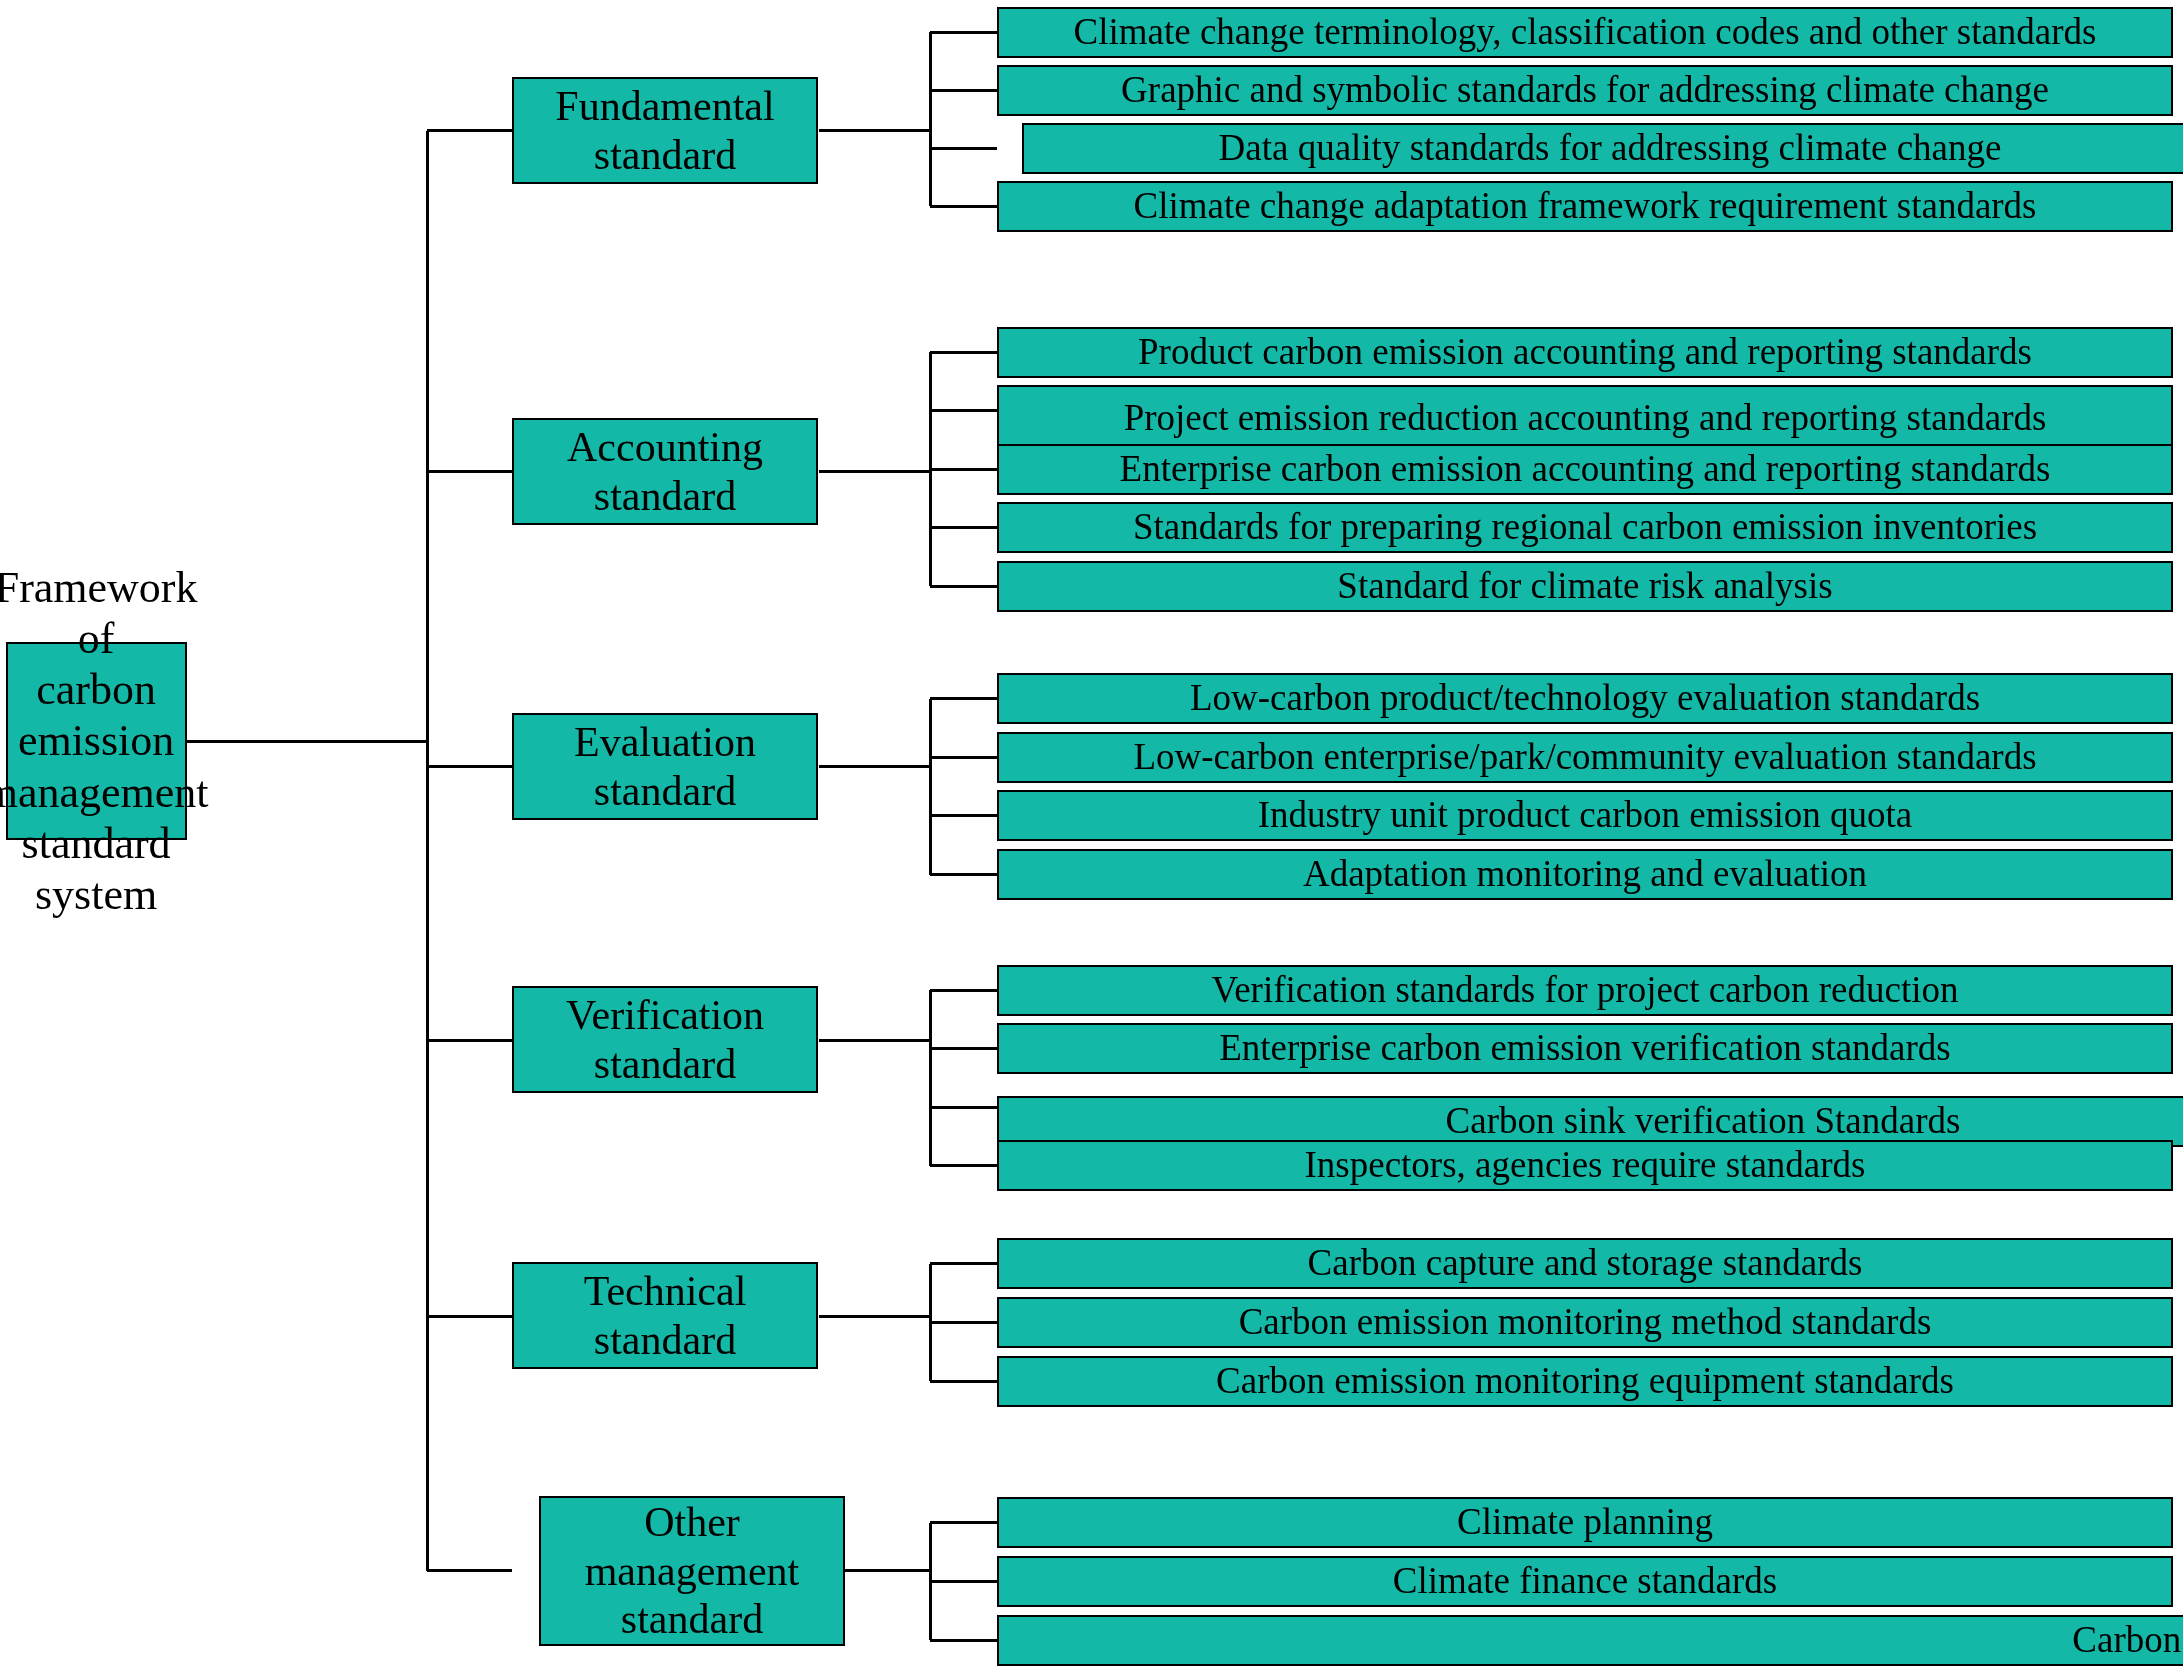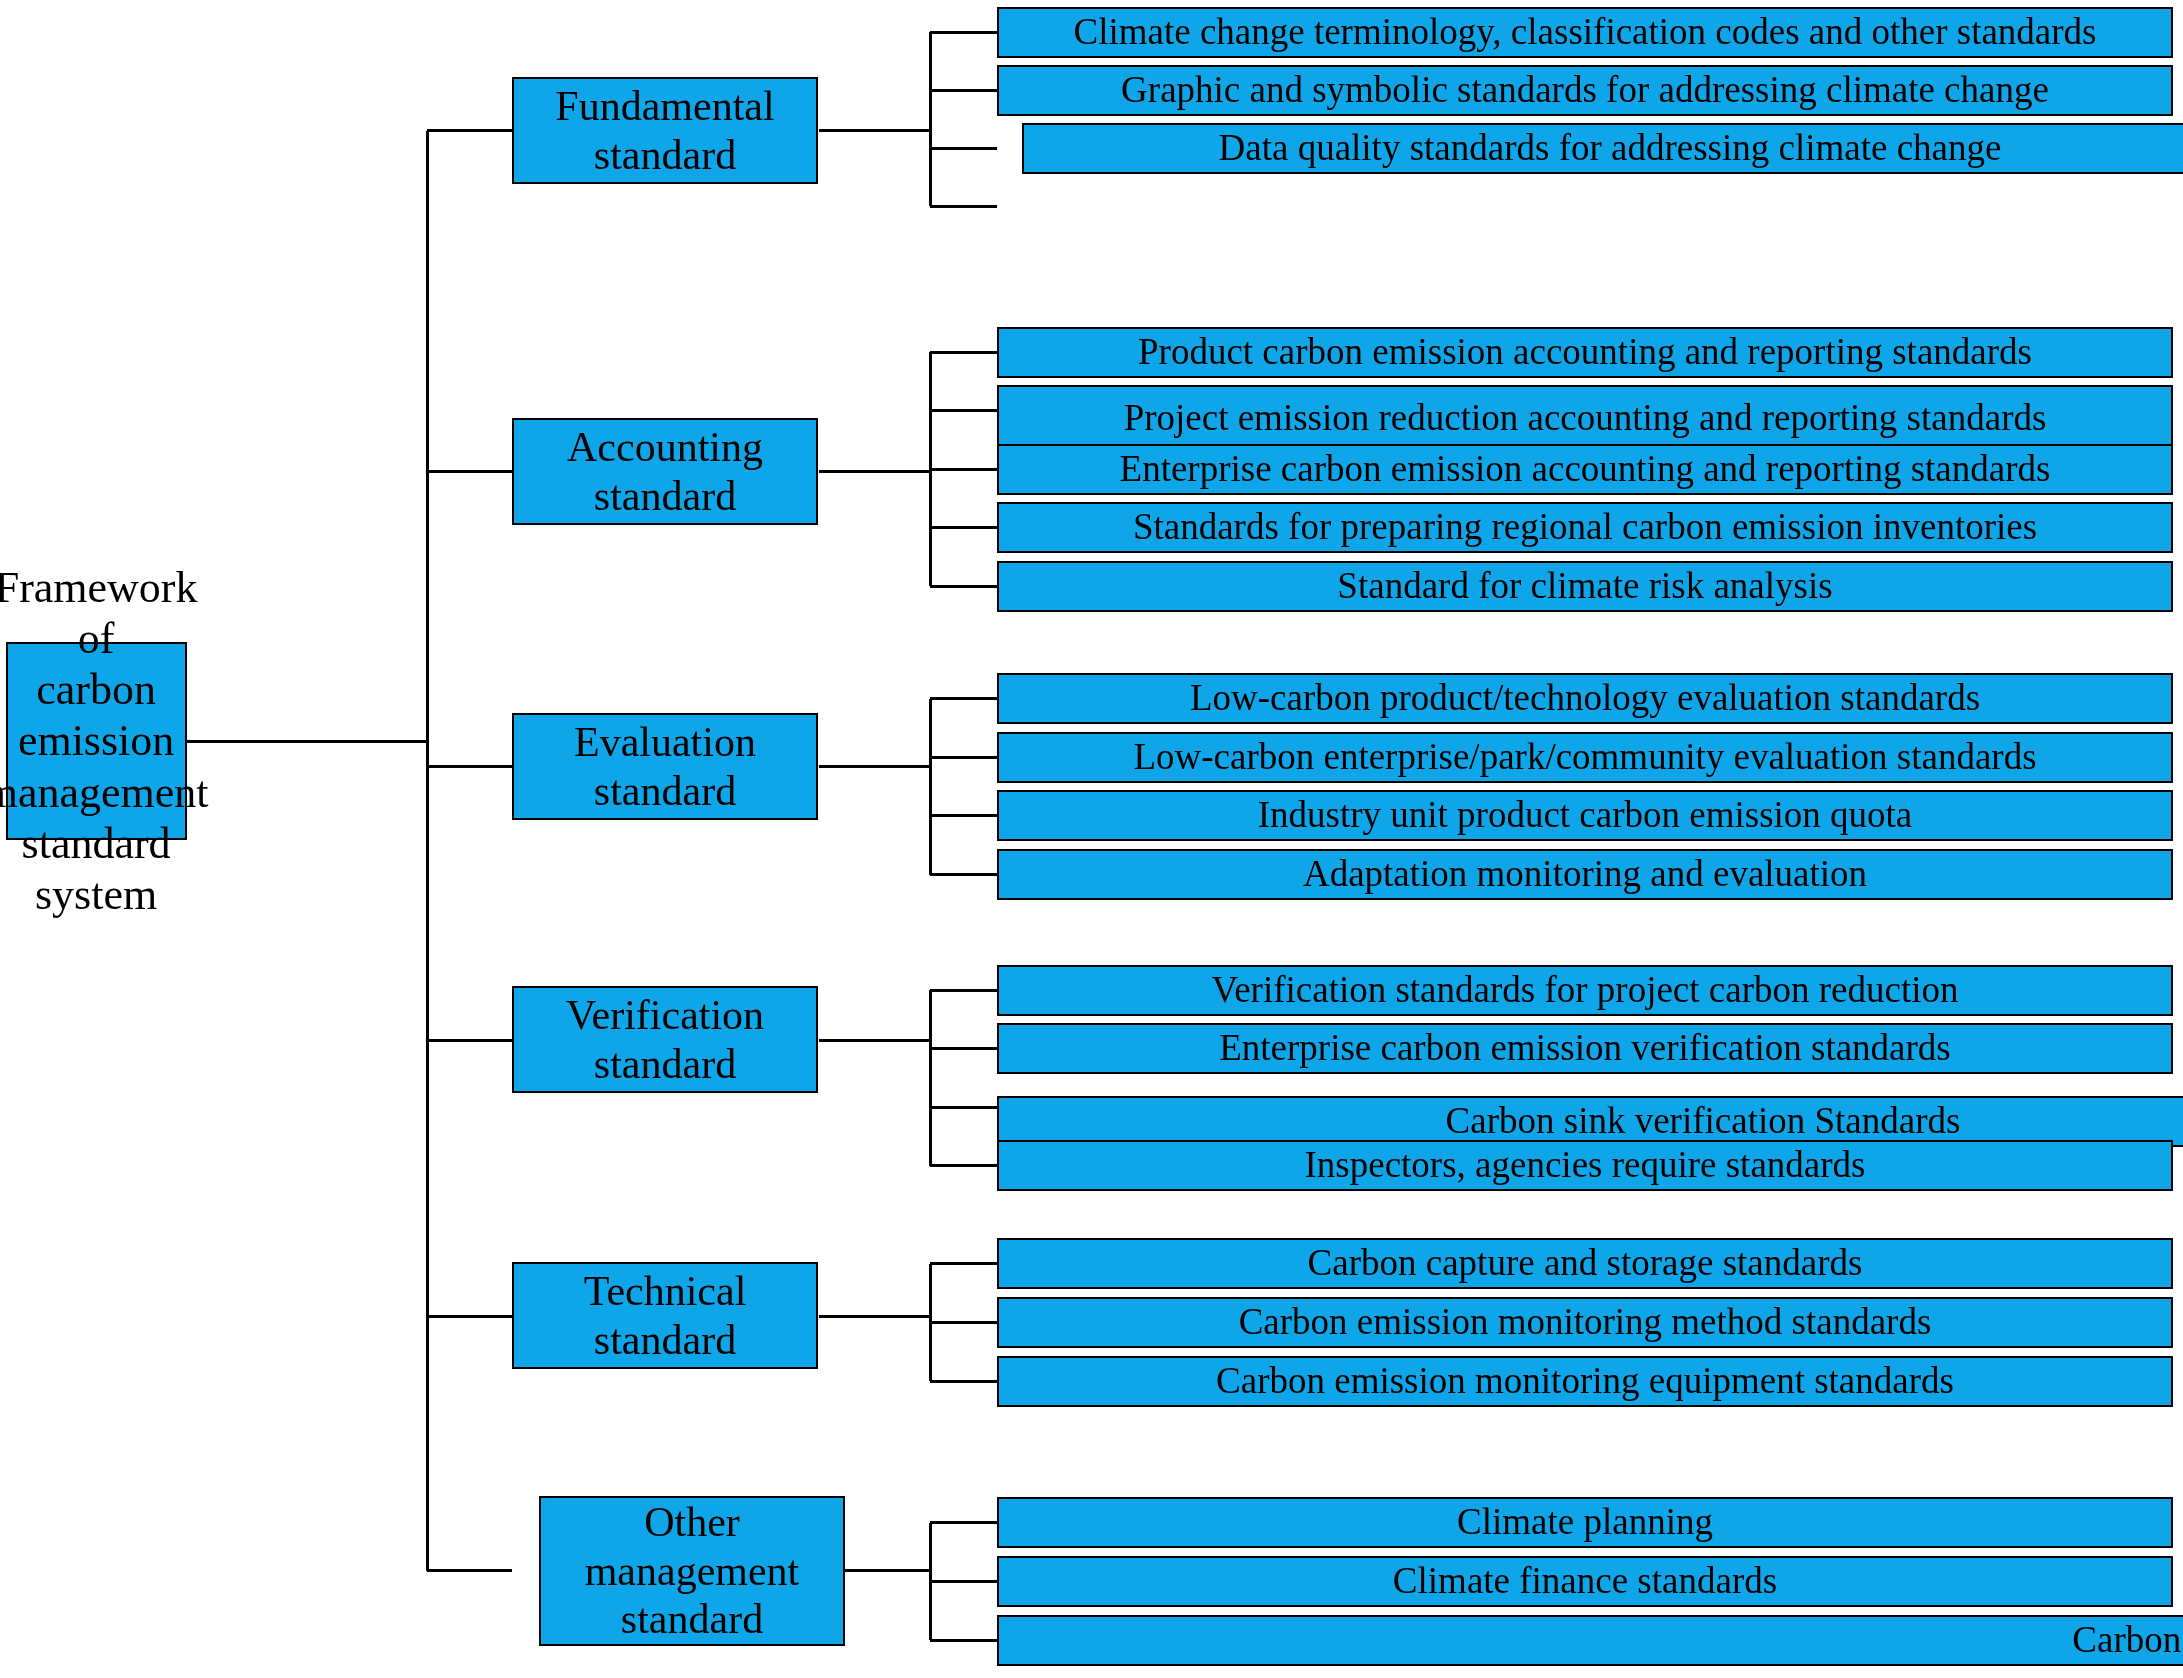--- a/index.html
+++ b/index.html
@@ -14,21 +14,21 @@
     background: #ffffff;
     font-family: "Liberation Serif", "DejaVu Serif", serif;
     color: #000000;
     overflow: hidden;
   }
   
   .box {
     position: absolute;
     box-sizing: border-box;
     border: 2.8px solid #000000;
-    background: #0ea5e9;
+    background: #14b8a6;
     display: flex;
     align-items: center;
     justify-content: center;
     text-align: center;
     line-height: 1.16;
     z-index: 3;
   }
   .root-box {
     font-size: 44px;
     padding: 0 3px;
@@ -71,20 +71,23 @@
     </div>
     <div class="ln ln-h" style="left: 930px; top: 31px; width: 67px;"></div>
     <div class="box leaf-box" style="left: 997px; top: 65px; width: 1176px; height: 51px;">
       <span>Graphic and symbolic standards for addressing climate change</span>
     </div>
     <div class="ln ln-h" style="left: 930px; top: 89px; width: 67px;"></div>
     <div class="box leaf-box" style="left: 997px; top: 123px; width: 1176px; height: 51px; margin-left: 25px;">
       <span>Data quality standards for addressing climate change</span>
     </div>
     <div class="ln ln-h" style="left: 930px; top: 147px; width: 67px;"></div>
+    <div class="box leaf-box" style="left: 997px; top: 181px; width: 1176px; height: 51px;">
+      <span>Climate change adaptation framework requirement standards</span>
+    </div>
     <div class="ln ln-h" style="left: 930px; top: 205px; width: 67px;"></div>
     <div class="ln ln-v" style="left: 929px; top: 32px; height: 174px;"></div>
     <div class="ln ln-h" style="left: 427px; top: 470px; width: 85px;"></div>
     <div class="box cat-box" style="left: 512px; top: 418px; width: 306px; height: 107px;">
       <span>Accounting<br>standard</span>
     </div>
     <div class="ln ln-h" style="left: 819px; top: 470px; width: 111px;"></div>
     <div class="box leaf-box" style="left: 997px; top: 327px; width: 1176px; height: 51px;">
       <span>Product carbon emission accounting and reporting standards</span>
     </div>

